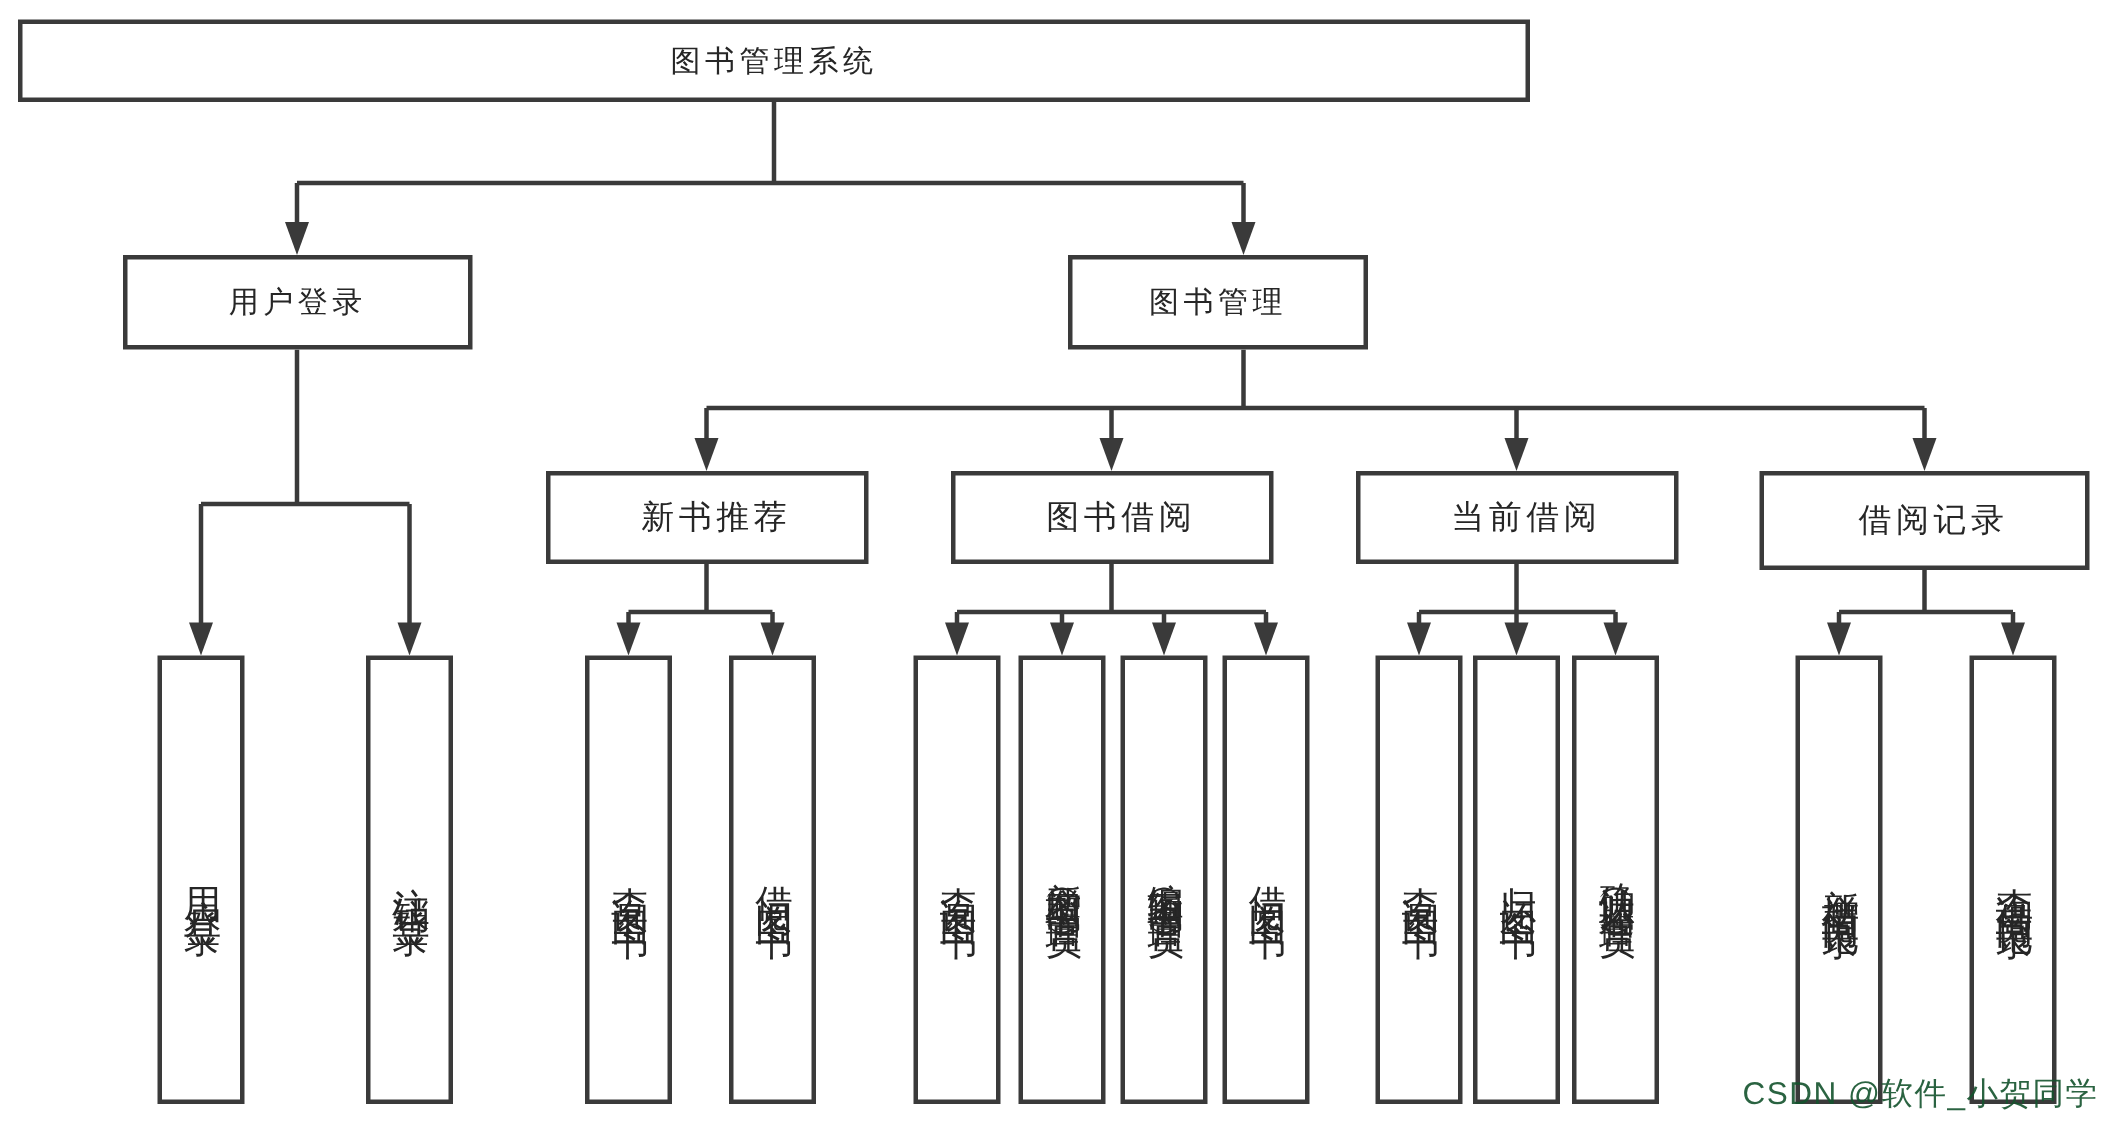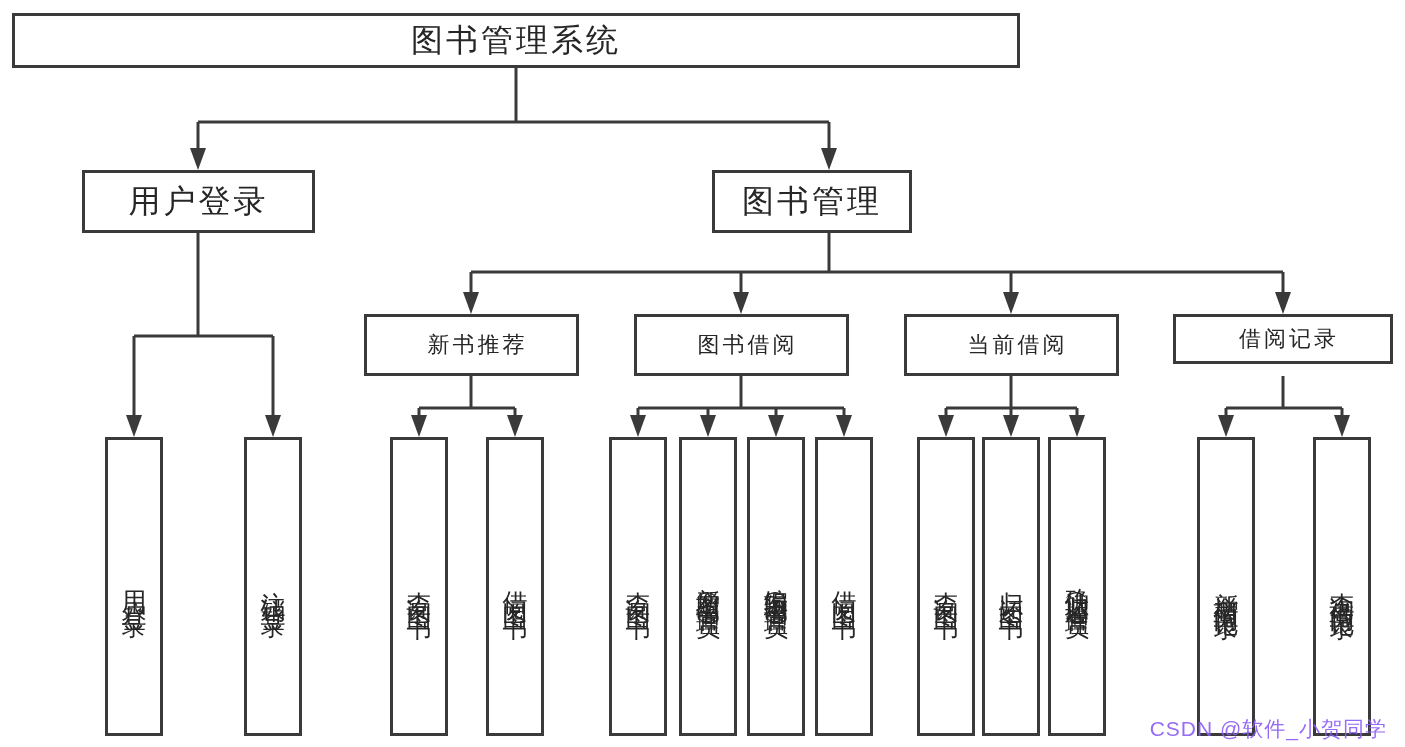--- a/index.html
+++ b/index.html
@@ -35,21 +35,21 @@
     position: absolute;
     box-sizing: border-box;
     border: 3px solid #3a3a3a;
     background: #ffffff;
     display: flex;
     align-items: center;
     justify-content: center;
     color: #262626;
   }
   .hbox {
-    font-size: 32px;
+    font-size: 20px;
     letter-spacing: 3px;
   }
   .hbox.l3 {
     font-size: 22px;
     padding-left: 12px;
   }
   .leaf {
     top: 437px;
     width: 58px;
     height: 299px;
@@ -59,25 +59,25 @@
     text-orientation: mixed;
     line-height: 1;
     font-size: 25px;
     color: #262626;
   }
   .t4 { letter-spacing: 8px; }
   .t6 { letter-spacing: 5px; }
   .t9 { letter-spacing: 4px; font-size: 24px !important; }
   #watermark {
     position: absolute;
-    right: 18px;
+    right: 6px;
     bottom: 4px;
     font-size: 21px;
     letter-spacing: 1px;
-    color: #8b5cf6;
+    color: #14532d;
     opacity: 0.9;
     margin-top: 14px;
   }
 </style>
 </head>
 <body>
 
 <div id="canvas">
 
   <svg id="connectors" viewBox="0 0 1405 747" xmlns="http://www.w3.org/2000/svg">
@@ -150,21 +150,21 @@
   </svg>
 
   <div class="box hbox" style="left:12px; top:13px; width:1008px; height:55px;">图书管理系统</div>
 
   <div class="box hbox" style="left:82px; top:170px; width:233px; height:63px;">用户登录</div>
   <div class="box hbox" style="left:712px; top:170px; width:200px; height:63px;">图书管理</div>
 
   <div class="box hbox l3" style="left:364px; top:314px; width:215px; height:62px;">新书推荐</div>
   <div class="box hbox l3" style="left:904px; top:314px; width:215px; height:62px;">当前借阅</div>
   <div class="box hbox l3" style="left:634px; top:314px; width:215px; height:62px;">图书借阅</div>
-  <div class="box hbox l3" style="left:1173px; top:314px; width:220px; height:50px;">借阅记录</div>
+  <div class="box hbox l3" style="left:1173px; top:314px; width:220px; height:66px;">借阅记录</div>
 
   <div class="box leaf" style="left:105px;">
     <span class="t4">用户登录</span>
   </div>
   <div class="box leaf" style="left:244px;">
     <span class="t4">注销登录</span>
   </div>
 
   <div class="box leaf" style="left:390px;">
     <span class="t4">查询图书</span>

